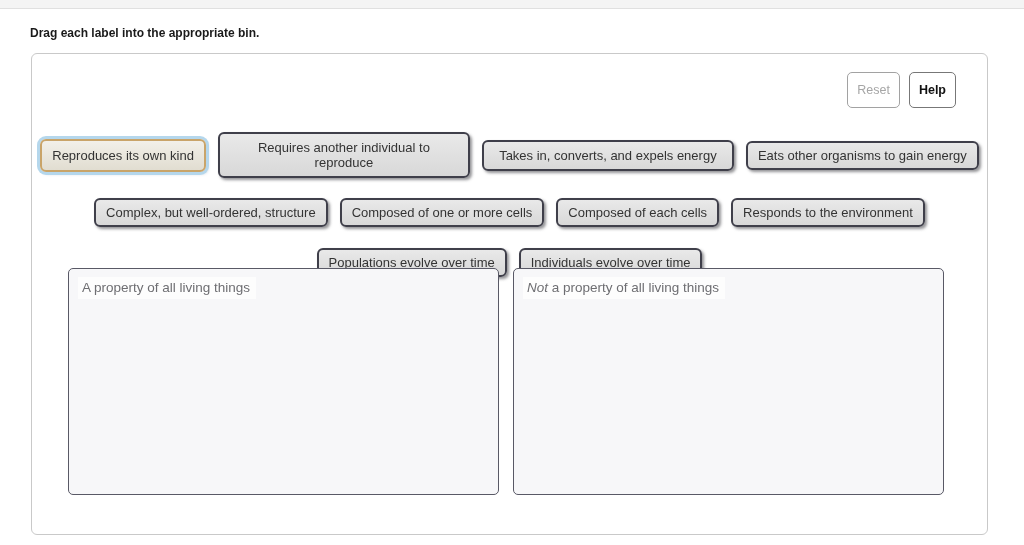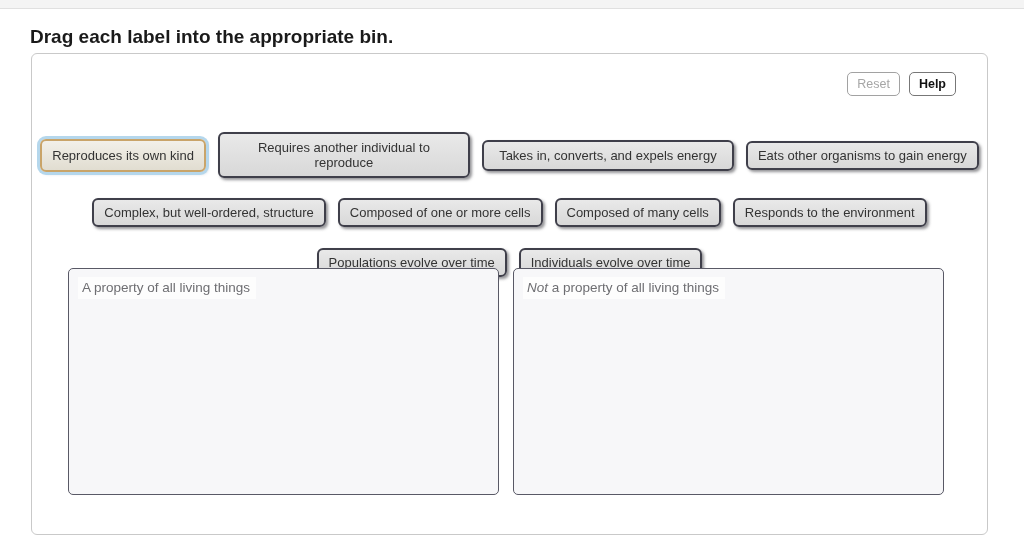--- a/index.html
+++ b/index.html
@@ -10,40 +10,40 @@
     overflow: hidden;
   }
   .top-strip {
     width: 100%; height: 9px;
     background: #f4f4f4;
     border-bottom: 1px solid #e0e0e0;
   }
   .instruction {
     position: absolute;
     left: 30px; top: 26px;
-    font-size: 19px;
+    font-size: 12px;
     font-weight: bold;
     color: #1a1a1a;
   }
   .panel {
     position: absolute;
     left: 31px; top: 53px;
     width: 957px; height: 482px;
     background: #ffffff;
     border: 1px solid #c9c9c9;
     border-radius: 6px;
   }
   .toolbar {
     position: absolute;
     top: 18px; right: 31px;
     display: flex;
     gap: 9px;
   }
   .tool-btn {
-    height: 24px;
+    height: 36px;
     padding: 0 9px;
     background: #ffffff;
     border: 1px solid #8f8f8f;
     border-radius: 5px;
     font-family: "Liberation Sans", sans-serif;
     font-size: 12.5px;
     line-height: 21px;
     cursor: pointer;
   }
   .tool-btn.reset {
@@ -139,21 +139,21 @@
   <div class="chip-area">
     <div class="chip-row r1">
       <div class="chip selected">Reproduces its own kind</div>
       <div class="chip wide">Requires another individual to reproduce</div>
       <div class="chip wide">Takes in, converts, and expels energy</div>
       <div class="chip">Eats other organisms to gain energy</div>
     </div>
     <div class="chip-row r2">
       <div class="chip">Complex, but well-ordered, structure</div>
       <div class="chip">Composed of one or more cells</div>
-      <div class="chip">Composed of many cells</div>
+      <div class="chip">Composed of each cells</div>
       <div class="chip">Responds to the environment</div>
     </div>
     <div class="chip-row r3">
       <div class="chip">Populations evolve over time</div>
       <div class="chip">Individuals evolve over time</div>
     </div>
   </div>
 
   <div class="bins">
     <div class="bin">

